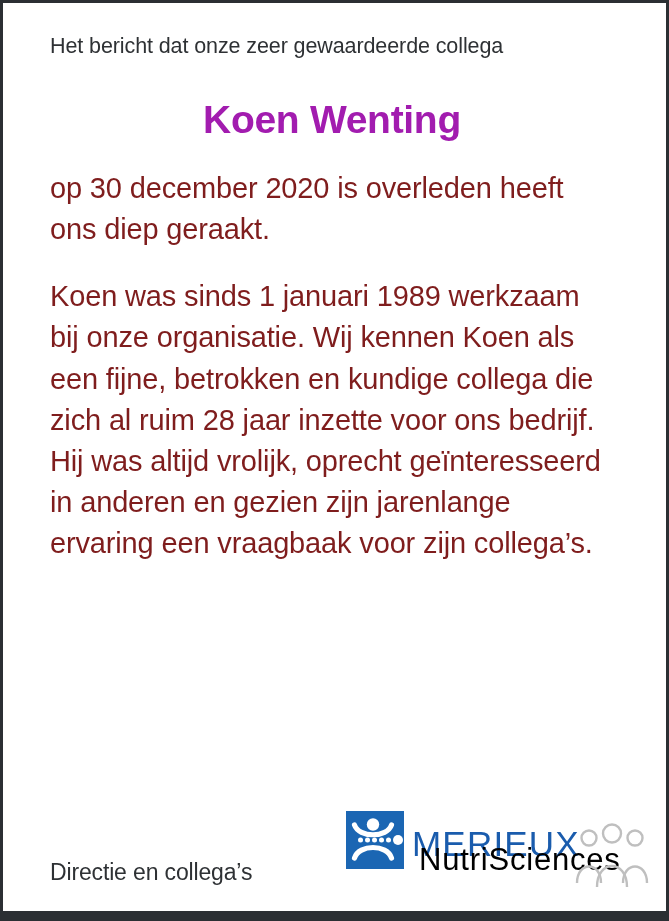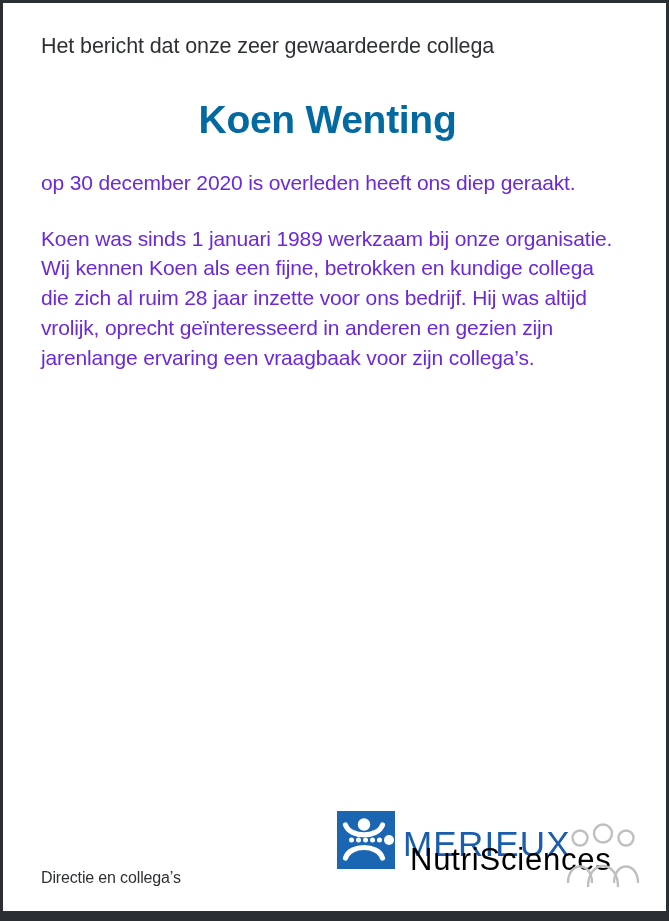--- a/index.html
+++ b/index.html
@@ -23,63 +23,64 @@
     border: 3px solid #2b2f33;
     border-bottom-width: 10px;
     overflow: hidden;
   }
 
   .inner {
     position: relative;
     box-sizing: border-box;
     height: 100%;
     padding: 30px 52px 0 38px;
+    margin-left: 9px;
   }
 
   .intro-line {
     font-size: 21.5px;
     line-height: 1.3;
     color: #2e3134;
     letter-spacing: -0.1px;
     margin: 0;
   }
 
   .deceased-name {
     margin: 0;
     padding: 38px 0 26px 0;
     text-align: center;
     font-size: 39px;
     font-weight: bold;
-    color: #0369a1;
+    color: #a21caf;
     letter-spacing: -0.3px;
     line-height: 1.1;
   }
 
   .body-paragraph {
     margin: 0 0 26px 0;
-    font-size: 21px;
+    font-size: 29px;
     line-height: 1.42;
-    color: #6d28d9;
+    color: #7f1d1d;
     letter-spacing: -0.15px;
   }
 
   
   .footer {
     position: absolute;
     left: 38px;
     right: 0;
     bottom: 0;
     height: 120px;
   }
 
   .signature {
     position: absolute;
     left: 0;
     bottom: 22px;
-    font-size: 16px;
+    font-size: 23px;
     line-height: 1.38;
     color: #2e3134;
     letter-spacing: -0.15px;
     white-space: nowrap;
   }
 
   .logo {
     position: absolute;
     left: 296px;
     bottom: 28px;

